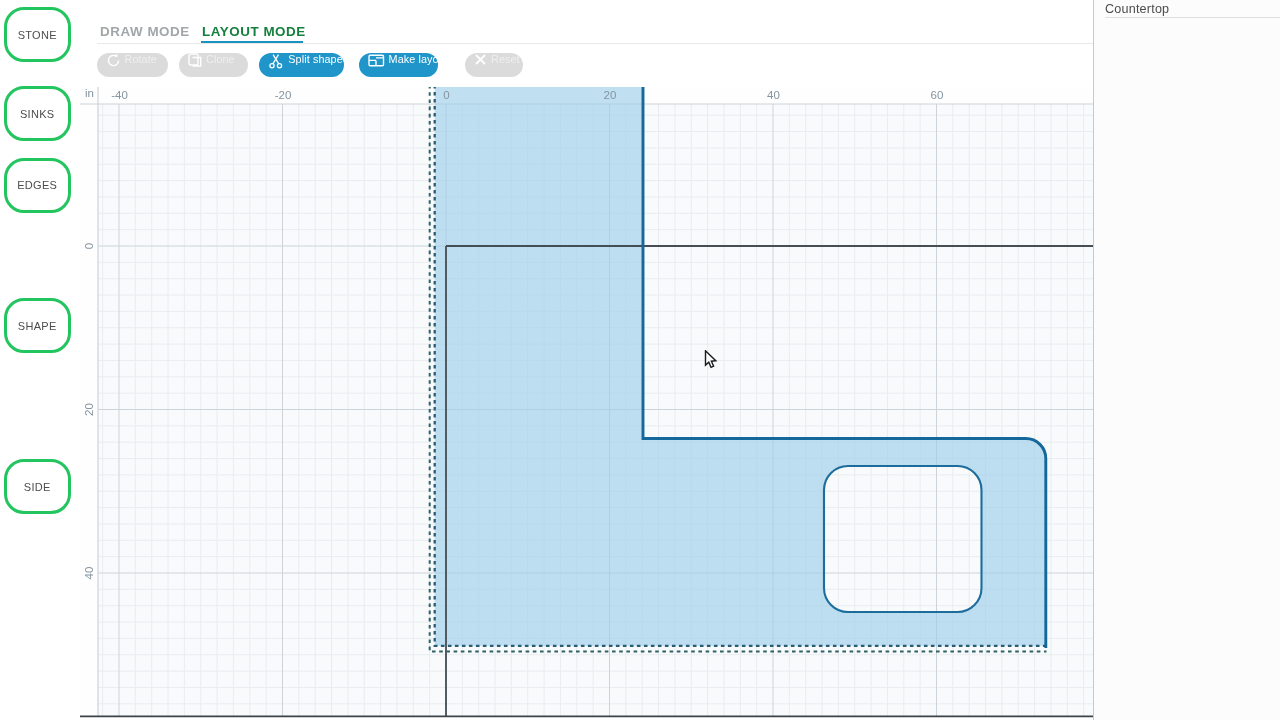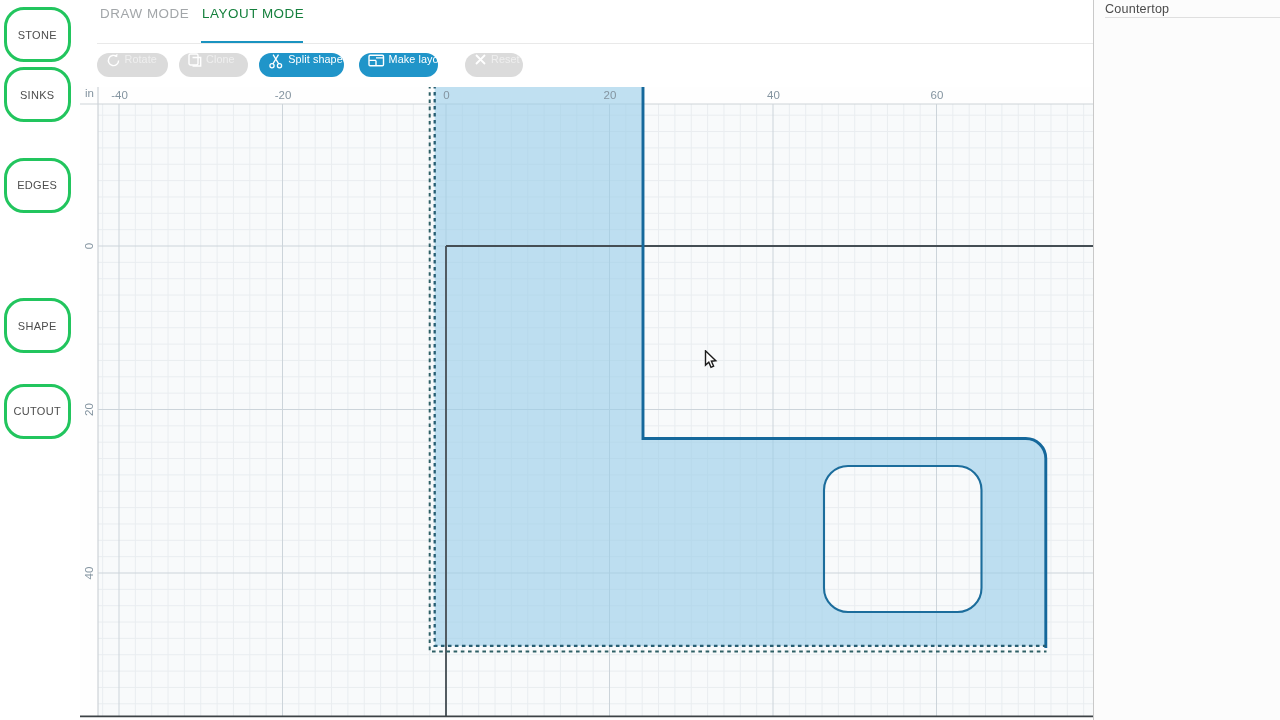--- a/index.html
+++ b/index.html
@@ -1,28 +1,28 @@
 <!DOCTYPE html>
 <html><head><meta charset="utf-8"><title>Layout</title><style>
 *{margin:0;padding:0;box-sizing:border-box}
 html,body{width:1280px;height:720px;overflow:hidden;background:#fff;font-family:"Liberation Sans",sans-serif}
 #page{position:relative;width:1280px;height:720px}
 .sb{position:absolute;left:4px;width:66.5px;height:55px;border:3px solid #22c55e;border-radius:20px;background:#fff;color:#4d4d4d;font-size:11px;letter-spacing:.3px;display:flex;align-items:center;justify-content:center}
-.tab{position:absolute;top:6px;font-size:13.4px;letter-spacing:0.55px;font-weight:400;white-space:nowrap}
+.tab{position:absolute;top:24px;font-size:13.4px;letter-spacing:0.55px;font-weight:700;white-space:nowrap}
 .pill{position:absolute;top:53.3px;height:23.4px;border-radius:12px;display:flex;align-items:flex-start;font-size:10.8px;color:#fff;white-space:nowrap;letter-spacing:.1px}
 .pill.off{background:#dbdbdb;color:#efefef}
 .pill.on{background:#2095c9}
 .pill svg{margin:0 4px 0 9px;flex:none}
 </style></head><body>
 <div id="page">
 <div class="sb" style="top:7.3px">STONE</div>
-<div class="sb" style="top:67px">SINKS</div>
+<div class="sb" style="top:86px">SINKS</div>
 <div class="sb" style="top:157.9px">EDGES</div>
 <div class="sb" style="top:298px">SHAPE</div>
-<div class="sb" style="top:383.8px">CUTOUT</div>
+<div class="sb" style="top:459.1px">SIDE</div>
 
 <div class="tab" style="left:100px;color:#a2a6a9">DRAW MODE</div>
 <div class="tab" style="left:202px;color:#15803d">LAYOUT MODE</div>
 <div style="position:absolute;left:97px;top:43px;width:996px;height:1px;background:#e9e9e9"></div>
 <div style="position:absolute;left:200.5px;top:40.8px;width:102px;height:2.6px;background:#1a93c0"></div>
 
 <div class="pill off" style="left:96.5px;width:71.6px">
 <svg width="15" height="15" viewBox="0 0 15 15">
         <path d="M12.6 7.5a5.1 5.1 0 1 1-1.9-3.95" fill="none" stroke="#fff" stroke-width="1.4"></path>
         <path d="M11.5 0.8 L11.2 4.3 L7.9 3.1 Z" fill="#fff"></path>

